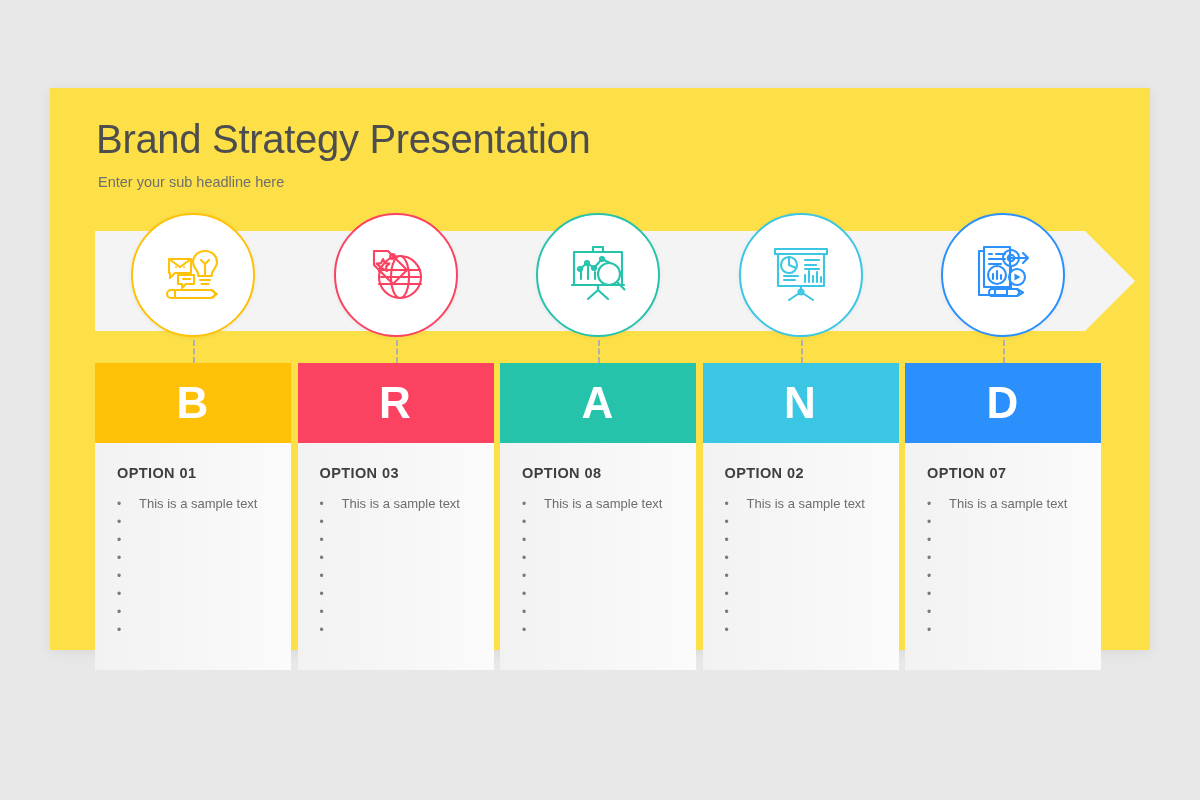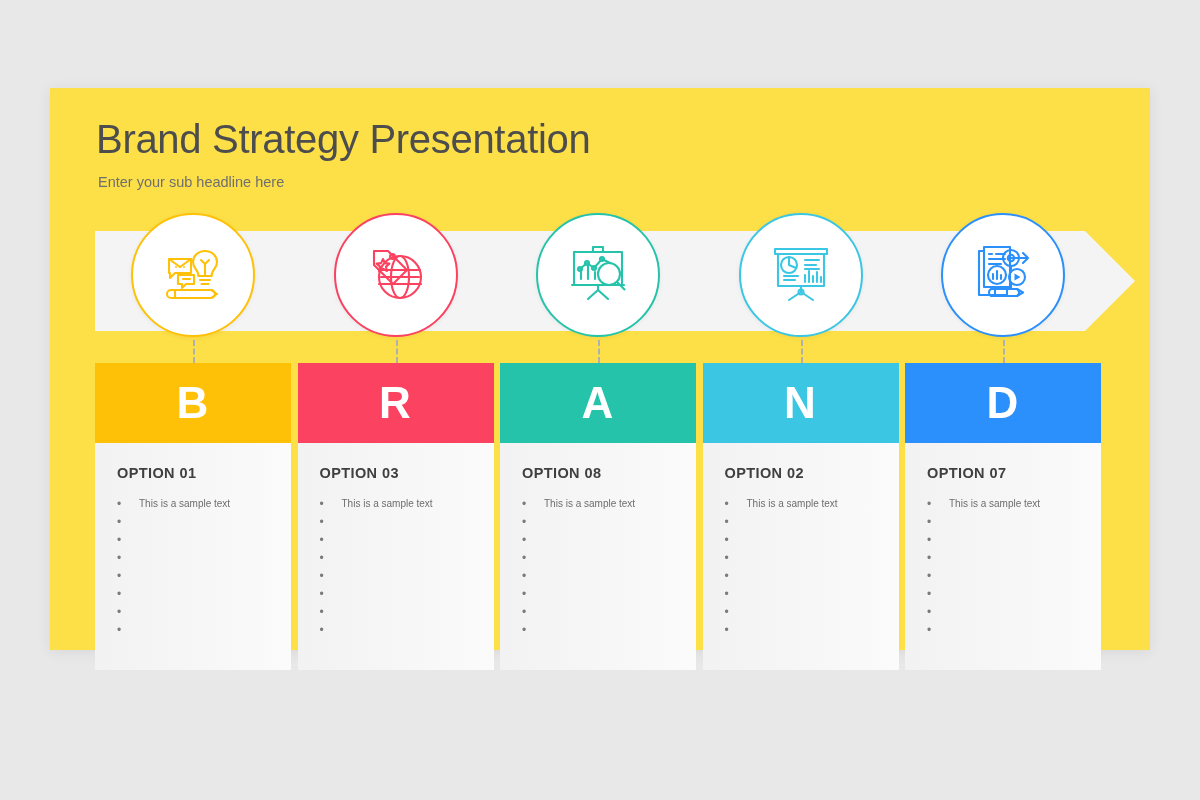--- a/index.html
+++ b/index.html
@@ -65,21 +65,21 @@
     height:227px;
     background:linear-gradient(to right,#f2f2f2 0%,#f6f6f6 45%,#fbfbfb 100%);
     padding:22px 14px 0 22px;
   }
   .opt-title {
     font-size:14.5px; font-weight:700; color:#3f3f3f;
     letter-spacing:0.4px; margin-bottom:14px;
   }
   .bullets { list-style:none; }
   .bullets li {
-    position:relative; font-size:10px; color:#6d6d6d;
+    position:relative; font-size:13px; color:#6d6d6d;
     height:18px; line-height:18px; padding-left:22px;
   }
   .bullets li::before {
     content:"\2022"; position:absolute; left:0; top:0;
     color:#7a7a7a; font-size:12px;
   }
 </style>
 </head>
 <body>
 

